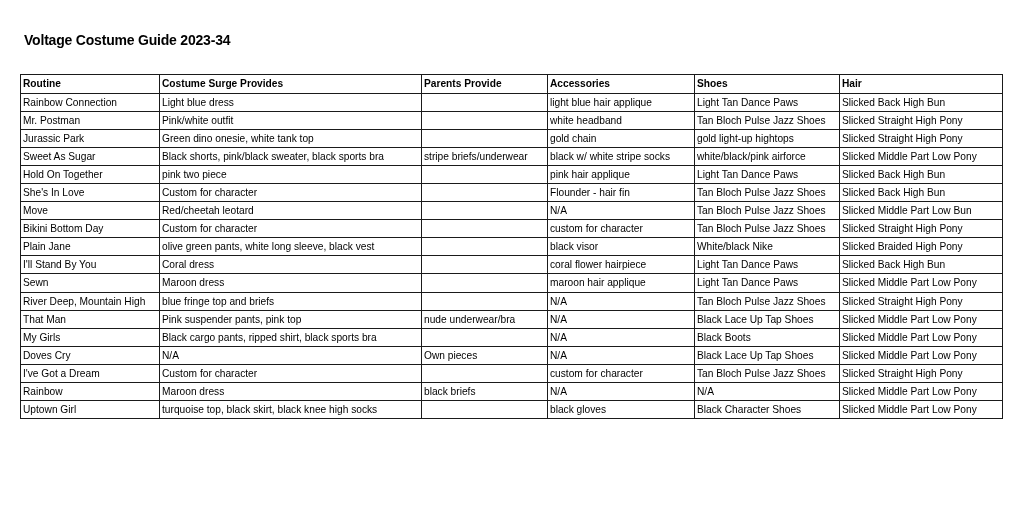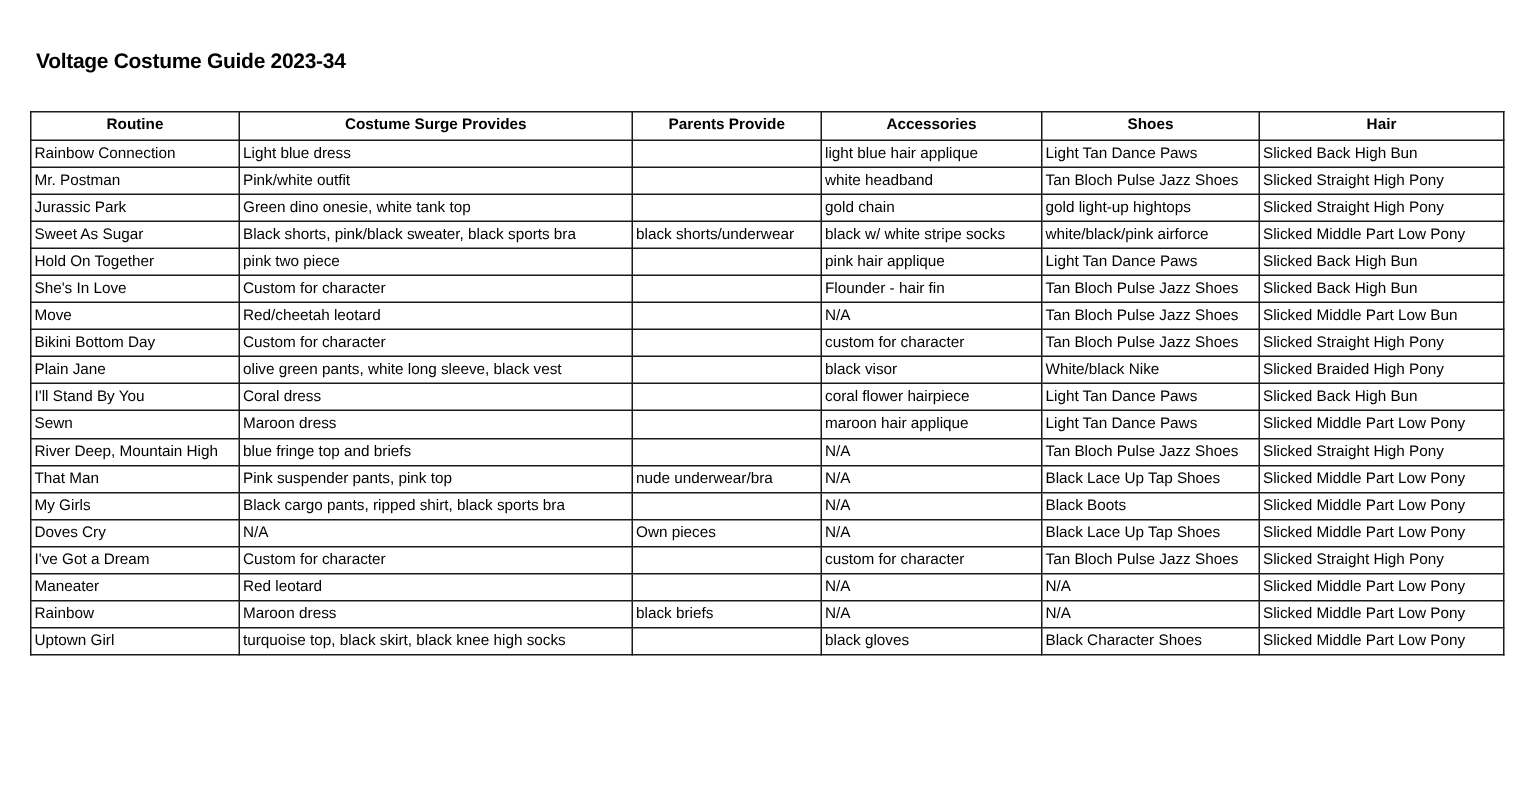--- a/index.html
+++ b/index.html
@@ -40,21 +40,21 @@
       height: 17.1px;
       padding: 0 2px;
       line-height: 15px;
       white-space: nowrap;
       overflow: hidden;
       text-align: left;
       vertical-align: middle;
     }
     table.guide th {
       font-weight: bold;
-      text-align: center;
+      text-align: left;
       height: 17.5px;
     }
     table.guide { border: 1.6px solid #1a1a1a; }
     col.c-routine { width: 139px; }
     col.c-surge { width: 262px; }
     col.c-parents { width: 126px; }
     col.c-acc { width: 147px; }
     col.c-shoes { width: 145px; }
     col.c-hair { width: 163px; }
   </style>
@@ -103,21 +103,21 @@
         <td>Jurassic Park</td>
         <td>Green dino onesie, white tank top</td>
         <td></td>
         <td>gold chain</td>
         <td>gold light-up hightops</td>
         <td>Slicked Straight High Pony</td>
       </tr>
       <tr>
         <td>Sweet As Sugar</td>
         <td>Black shorts, pink/black sweater, black sports bra</td>
-        <td>black shorts/underwear</td>
+        <td>stripe briefs/underwear</td>
         <td>black w/ white stripe socks</td>
         <td>white/black/pink airforce</td>
         <td>Slicked Middle Part Low Pony</td>
       </tr>
       <tr>
         <td>Hold On Together</td>
         <td>pink two piece</td>
         <td></td>
         <td>pink hair applique</td>
         <td>Light Tan Dance Paws</td>
@@ -203,28 +203,20 @@
         <td>Black Lace Up Tap Shoes</td>
         <td>Slicked Middle Part Low Pony</td>
       </tr>
       <tr>
         <td>I've Got a Dream</td>
         <td>Custom for character</td>
         <td></td>
         <td>custom for character</td>
         <td>Tan Bloch Pulse Jazz Shoes</td>
         <td>Slicked Straight High Pony</td>
-      </tr>
-      <tr>
-        <td>Maneater</td>
-        <td>Red leotard</td>
-        <td></td>
-        <td>N/A</td>
-        <td>N/A</td>
-        <td>Slicked Middle Part Low Pony</td>
       </tr>
       <tr>
         <td>Rainbow</td>
         <td>Maroon dress</td>
         <td>black briefs</td>
         <td>N/A</td>
         <td>N/A</td>
         <td>Slicked Middle Part Low Pony</td>
       </tr>
       <tr>

